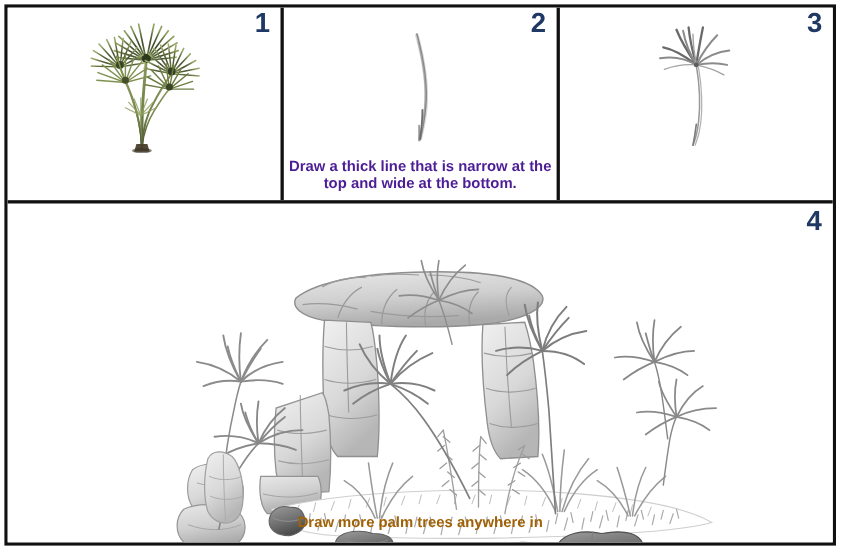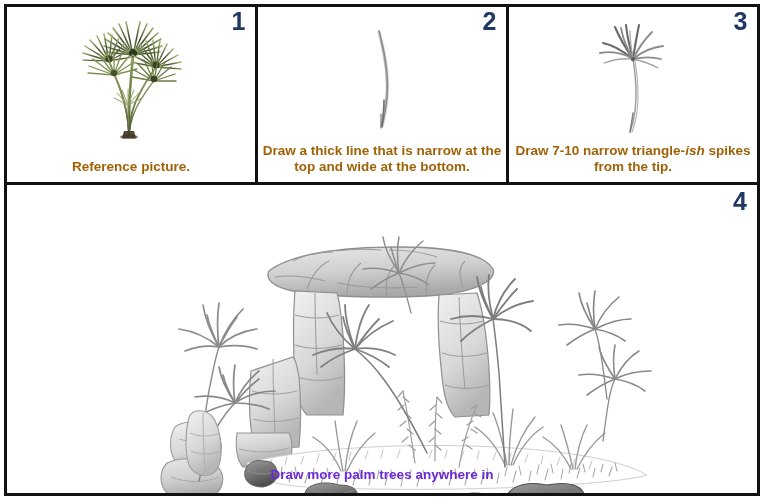--- a/index.html
+++ b/index.html
@@ -72,21 +72,21 @@
   }
 
   .panel-caption {
     position: absolute;
     left: 4px;
     right: 4px;
     bottom: 6px;
     text-align: center;
     font-size: 13.5px;
     font-weight: bold;
-    color: #a16207;
+    color: #4c1d95;
     line-height: 1.24;
   }
   .panel-caption .ital {
     font-style: italic;
   }
 
   .panel-bottom {
     position: absolute;
     left: 0;
     top: 175px;
@@ -105,21 +105,21 @@
   }
 
   .bottom-caption {
     position: absolute;
     left: 0;
     right: 0;
     bottom: 10px;
     text-align: center;
     font-size: 13.5px;
     font-weight: bold;
-    color: #6d28d9;
+    color: #a16207;
     line-height: 1.28;
   }
 
   .bottom-number {
     position: absolute;
     top: 4px;
     right: 10px;
     font-size: 25px;
     font-weight: bold;
     color: #1f3864;
@@ -266,23 +266,20 @@
                   <path d="M0 0 L-6 -15"></path>
                 <path d="M0 0 L0 -16"></path>
                   <path d="M0 0 L6 -15"></path>
                   <path d="M0 0 L11 -12"></path>
                 <path d="M0 0 L14 -7"></path>
               </g>
             </g>
           </g>
         </svg>
       </div>
-      <div class="panel-caption">
-        <span>Reference picture.</span>
-      </div>
     </div>
 
     <div class="panel panel-top divided">
       <div class="panel-number">2</div>
       <div class="panel-art">
         <svg width="110" height="122" viewBox="0 0 110 122" aria-hidden="true">
           <g fill="none" stroke-linecap="round">
             <path d="M52 18 C58 40 62 62 60 84 C59 96 57 104 55 112" stroke="#b9b9b9" stroke-width="3.4" opacity="0.55"></path>
             <path d="M52 17 C58 39 62 61 60 83 C59 95 57 104 55 113" stroke="#8a8a8a" stroke-width="1.5"></path>
             <path d="M53 24 C58 44 61 64 59 84 C58 96 56 105 54 112" stroke="#9d9d9d" stroke-width="1.1" opacity="0.8"></path>
@@ -320,23 +317,20 @@
               <path d="M60 46 C70 44 80 44 88 46"></path>
             </g>
             <g stroke="#a3a3a3" stroke-width="1.3">
               <path d="M60 46 C49 45 39 47 31 50"></path>
               <path d="M60 46 C69 48 78 51 85 55"></path>
               <path d="M60 46 C58 35 57 27 57 18"></path>
             </g>
             <circle cx="60" cy="46" r="2.2" fill="#5d5d5d"></circle>
           </g>
         </svg>
-      </div>
-      <div class="panel-caption">
-        <span>Draw 7-10 narrow triangle-</span><span class="ital">ish</span><span> spikes from the tip.</span>
       </div>
     </div>
 
   </div>
 
   <div class="panel panel-bottom">
     <div class="bottom-number">4</div>
 
     <div class="scene-art">
       <svg width="750" height="314" viewBox="0 0 750 314" preserveAspectRatio="xMidYMid meet" aria-hidden="true">

